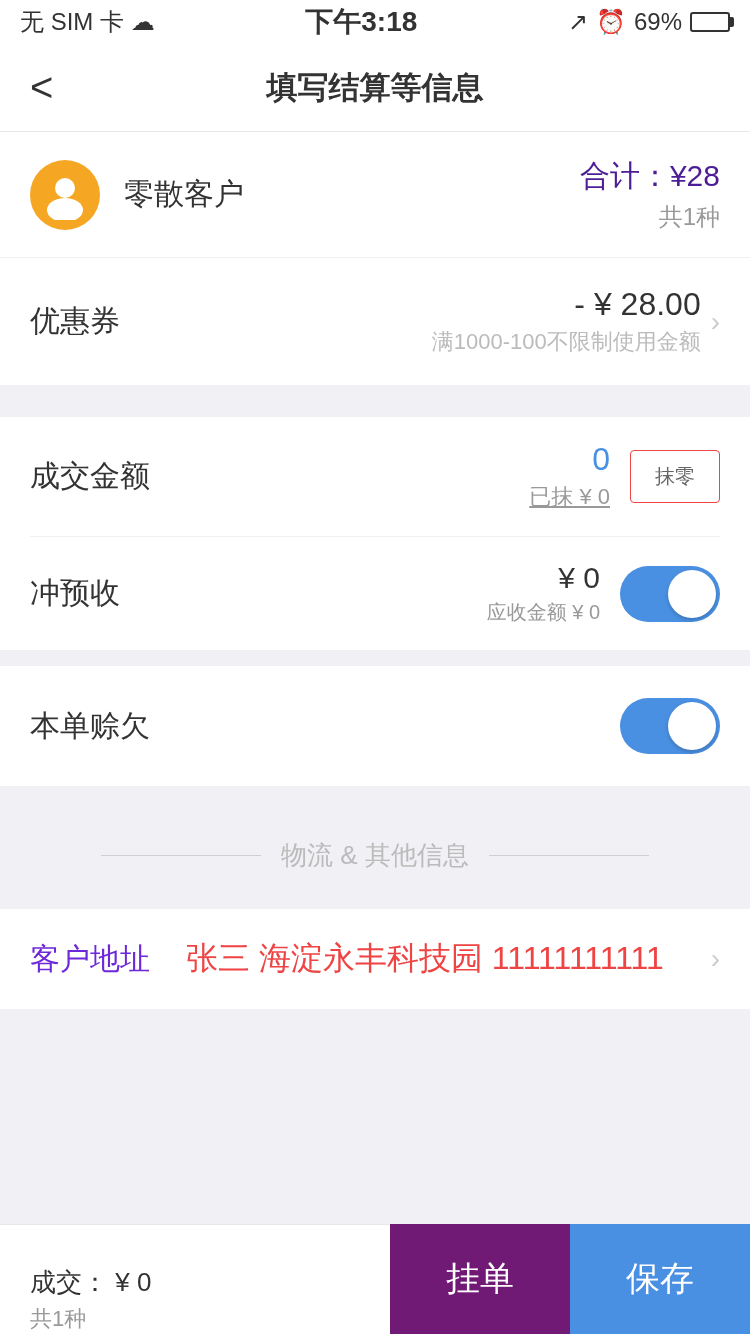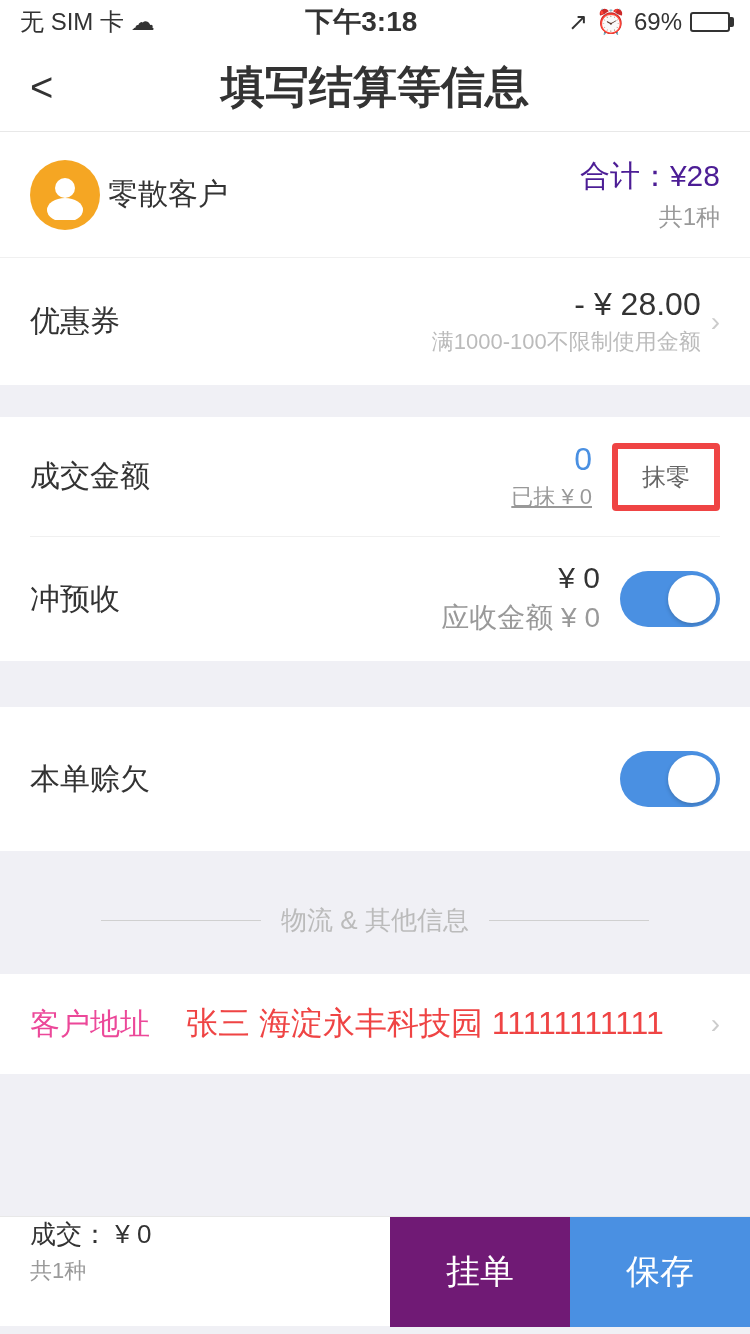--- a/index.html
+++ b/index.html
@@ -79,21 +79,21 @@
       border-bottom: 1px solid #e8e8e8;
     }
     .nav-back {
       position: absolute;
       left: 30px;
       font-size: 40px;
       color: #333;
       cursor: pointer;
     }
     .nav-title {
-      font-size: 44px;
+      font-size: 31px;
       font-weight: 600;
       color: #333;
     }
 
     
     .content {
       padding-bottom: 120px;
     }
 
     
@@ -106,21 +106,21 @@
     .customer-row {
       background: #fff;
       padding: 24px 30px;
       display: flex;
       align-items: center;
       justify-content: space-between;
     }
     .customer-left {
       display: flex;
       align-items: center;
-      gap: 8px;
+      gap: 24px;
       text-align: center;
     }
     .avatar {
       width: 70px;
       height: 70px;
       border-radius: 50%;
       background: #f5a623;
       display: flex;
       align-items: center;
       justify-content: center;
@@ -219,24 +219,24 @@
       font-size: 32px;
       color: #4a90e2;
     }
     .amount-sub {
       font-size: 22px;
       color: #999;
       margin-top: 4px;
       text-decoration: underline;
     }
     .round-btn {
-      border: 6px solid #ef4444;
+      border: 1px solid #ef4444;
       border-radius: 4px;
       padding: 12px 24px;
-      font-size: 24px;
+      font-size: 20px;
       color: #666;
       background: #fff;
     }
 
     
     .precollect-row {
       padding: 24px 0;
       display: flex;
       align-items: center;
       justify-content: space-between;
@@ -251,21 +251,21 @@
       gap: 20px;
     }
     .precollect-value-wrapper {
       text-align: right;
     }
     .precollect-main {
       font-size: 30px;
       color: #333;
     }
     .precollect-sub {
-      font-size: 28px;
+      font-size: 20px;
       color: #999;
       margin-top: 4px;
     }
 
     
     .toggle {
       width: 100px;
       height: 56px;
       border-radius: 28px;
       background: #4a90e2;
@@ -279,23 +279,22 @@
       background: #fff;
       position: absolute;
       top: 4px;
       right: 4px;
       box-shadow: 0 2px 4px rgba(0,0,0,0.2);
     }
 
     
     .debit-section {
       background: #fff;
-      padding: 16px 30px;
+      padding: 4px 30px;
       margin-bottom: 16px;
-      margin-top: 30px;
     }
     .debit-row {
       padding: 28px 0;
       display: flex;
       align-items: center;
       justify-content: space-between;
       border-bottom: 1px solid #f0f0f0;
     }
     .debit-row:last-child {
       border-bottom: none;
@@ -344,39 +343,39 @@
     .address-section {
       background: #fff;
       padding: 28px 30px;
       display: flex;
       align-items: center;
       justify-content: space-between;
       margin-bottom: 16px;
     }
     .address-label {
       font-size: 30px;
-      color: #ec4899;
+      color: #6d28d9;
       min-width: 90px;
     }
     .address-value {
       font-size: 32px;
       color: #ef4444;
       flex: 1;
       margin-left: 36px;
     }
 
     
     .bottom-bar {
       position: fixed;
-      bottom: 8px;
+      bottom: 0;
       width: 750px;
       height: 110px;
       background: #fff;
       display: flex;
-      align-items: flex-start;
+      align-items: flex-end;
       border-top: 1px solid #e8e8e8;
     }
     .bottom-info {
       flex: 1;
       padding: 0 30px;
     }
     .bottom-deal {
       font-size: 26px;
       color: #333;
     }

